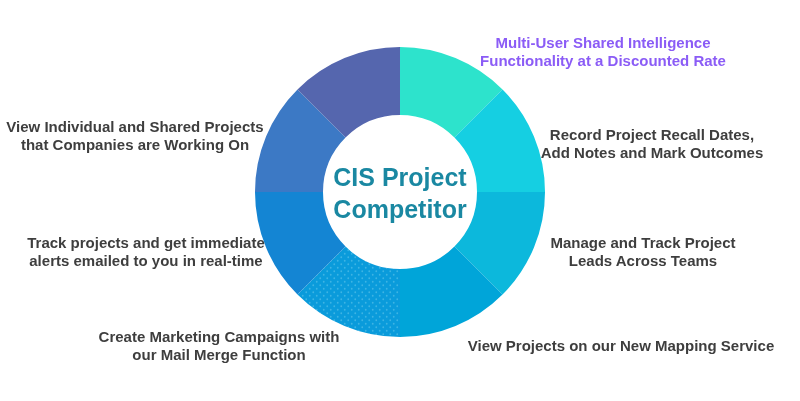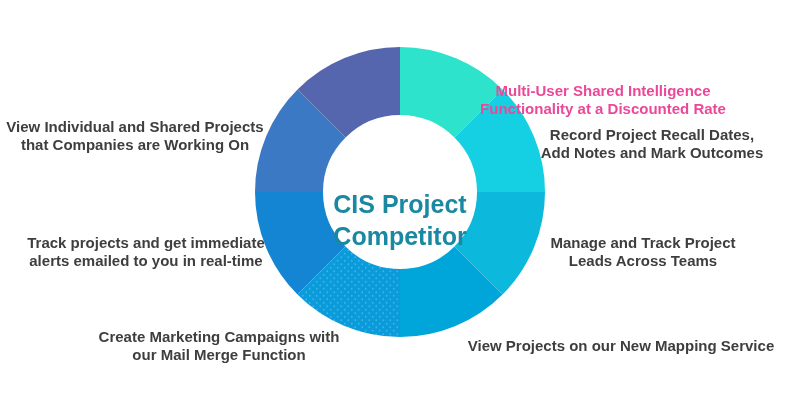--- a/index.html
+++ b/index.html
@@ -64,26 +64,26 @@
         <path d="M502.53048327204937,89.4695167279506 A145,145 0 0 1 545,192 L477,192 A77,77 0 0 0 454.44722215136414,137.55277784863583 Z" fill="#15cfe2"></path>
         <path d="M545,192 A145,145 0 0 1 502.5304832720494,294.53048327204937 L454.44722215136414,246.44722215136414 A77,77 0 0 0 477,192 Z" fill="#0cb8dc"></path>
         <path d="M502.5304832720494,294.53048327204937 A145,145 0 0 1 400,337 L400,269 A77,77 0 0 0 454.44722215136414,246.44722215136414 Z" fill="#00a5d9"></path>
         <path d="M400,337 A145,145 0 0 1 297.46951672795063,294.5304832720494 L345.55277784863586,246.44722215136417 A77,77 0 0 0 400,269 Z" fill="url(#dot-pattern-4)"></path>
         <path d="M297.46951672795063,294.5304832720494 A145,145 0 0 1 255,192.00000000000003 L323,192 A77,77 0 0 0 345.55277784863586,246.44722215136417 Z" fill="#1485d3"></path>
         <path d="M255,192.00000000000003 A145,145 0 0 1 297.4695167279506,89.46951672795063 L345.55277784863586,137.55277784863586 A77,77 0 0 0 323,192 Z" fill="#3c79c5"></path>
         <path d="M297.4695167279506,89.46951672795063 A145,145 0 0 1 399.99999999999994,47 L400,115 A77,77 0 0 0 345.55277784863586,137.55277784863586 Z" fill="#5566ae"></path>
       </g>
   </svg>
 
-  <div class="center-title" style="color: rgb(26, 136, 162); margin-top: 27px;">
+  <div class="center-title" style="color: rgb(26, 136, 162);">
     <div>CIS Project</div>
     <div>Competitor</div>
   </div>
 
-  <div class="label top-right" style="color: #ec4899; margin-top: 48px;">Multi-User Shared Intelligence
+  <div class="label top-right" style="color: #8b5cf6;">Multi-User Shared Intelligence
 Functionality at a Discounted Rate</div>
   <div class="label upper-left" style="color: rgb(62, 62, 62);">View Individual and Shared Projects
 that Companies are Working On</div>
   <div class="label upper-right" style="color: rgb(62, 62, 62);">Record Project Recall Dates,
 Add Notes and Mark Outcomes</div>
   <div class="label lower-left" style="color: rgb(62, 62, 62);">Track projects and get immediate
 alerts emailed to you in real-time</div>
   <div class="label lower-right" style="color: rgb(62, 62, 62);">Manage and Track Project
 Leads Across Teams</div>
   <div class="label bottom-left" style="color: rgb(62, 62, 62);">Create Marketing Campaigns with

